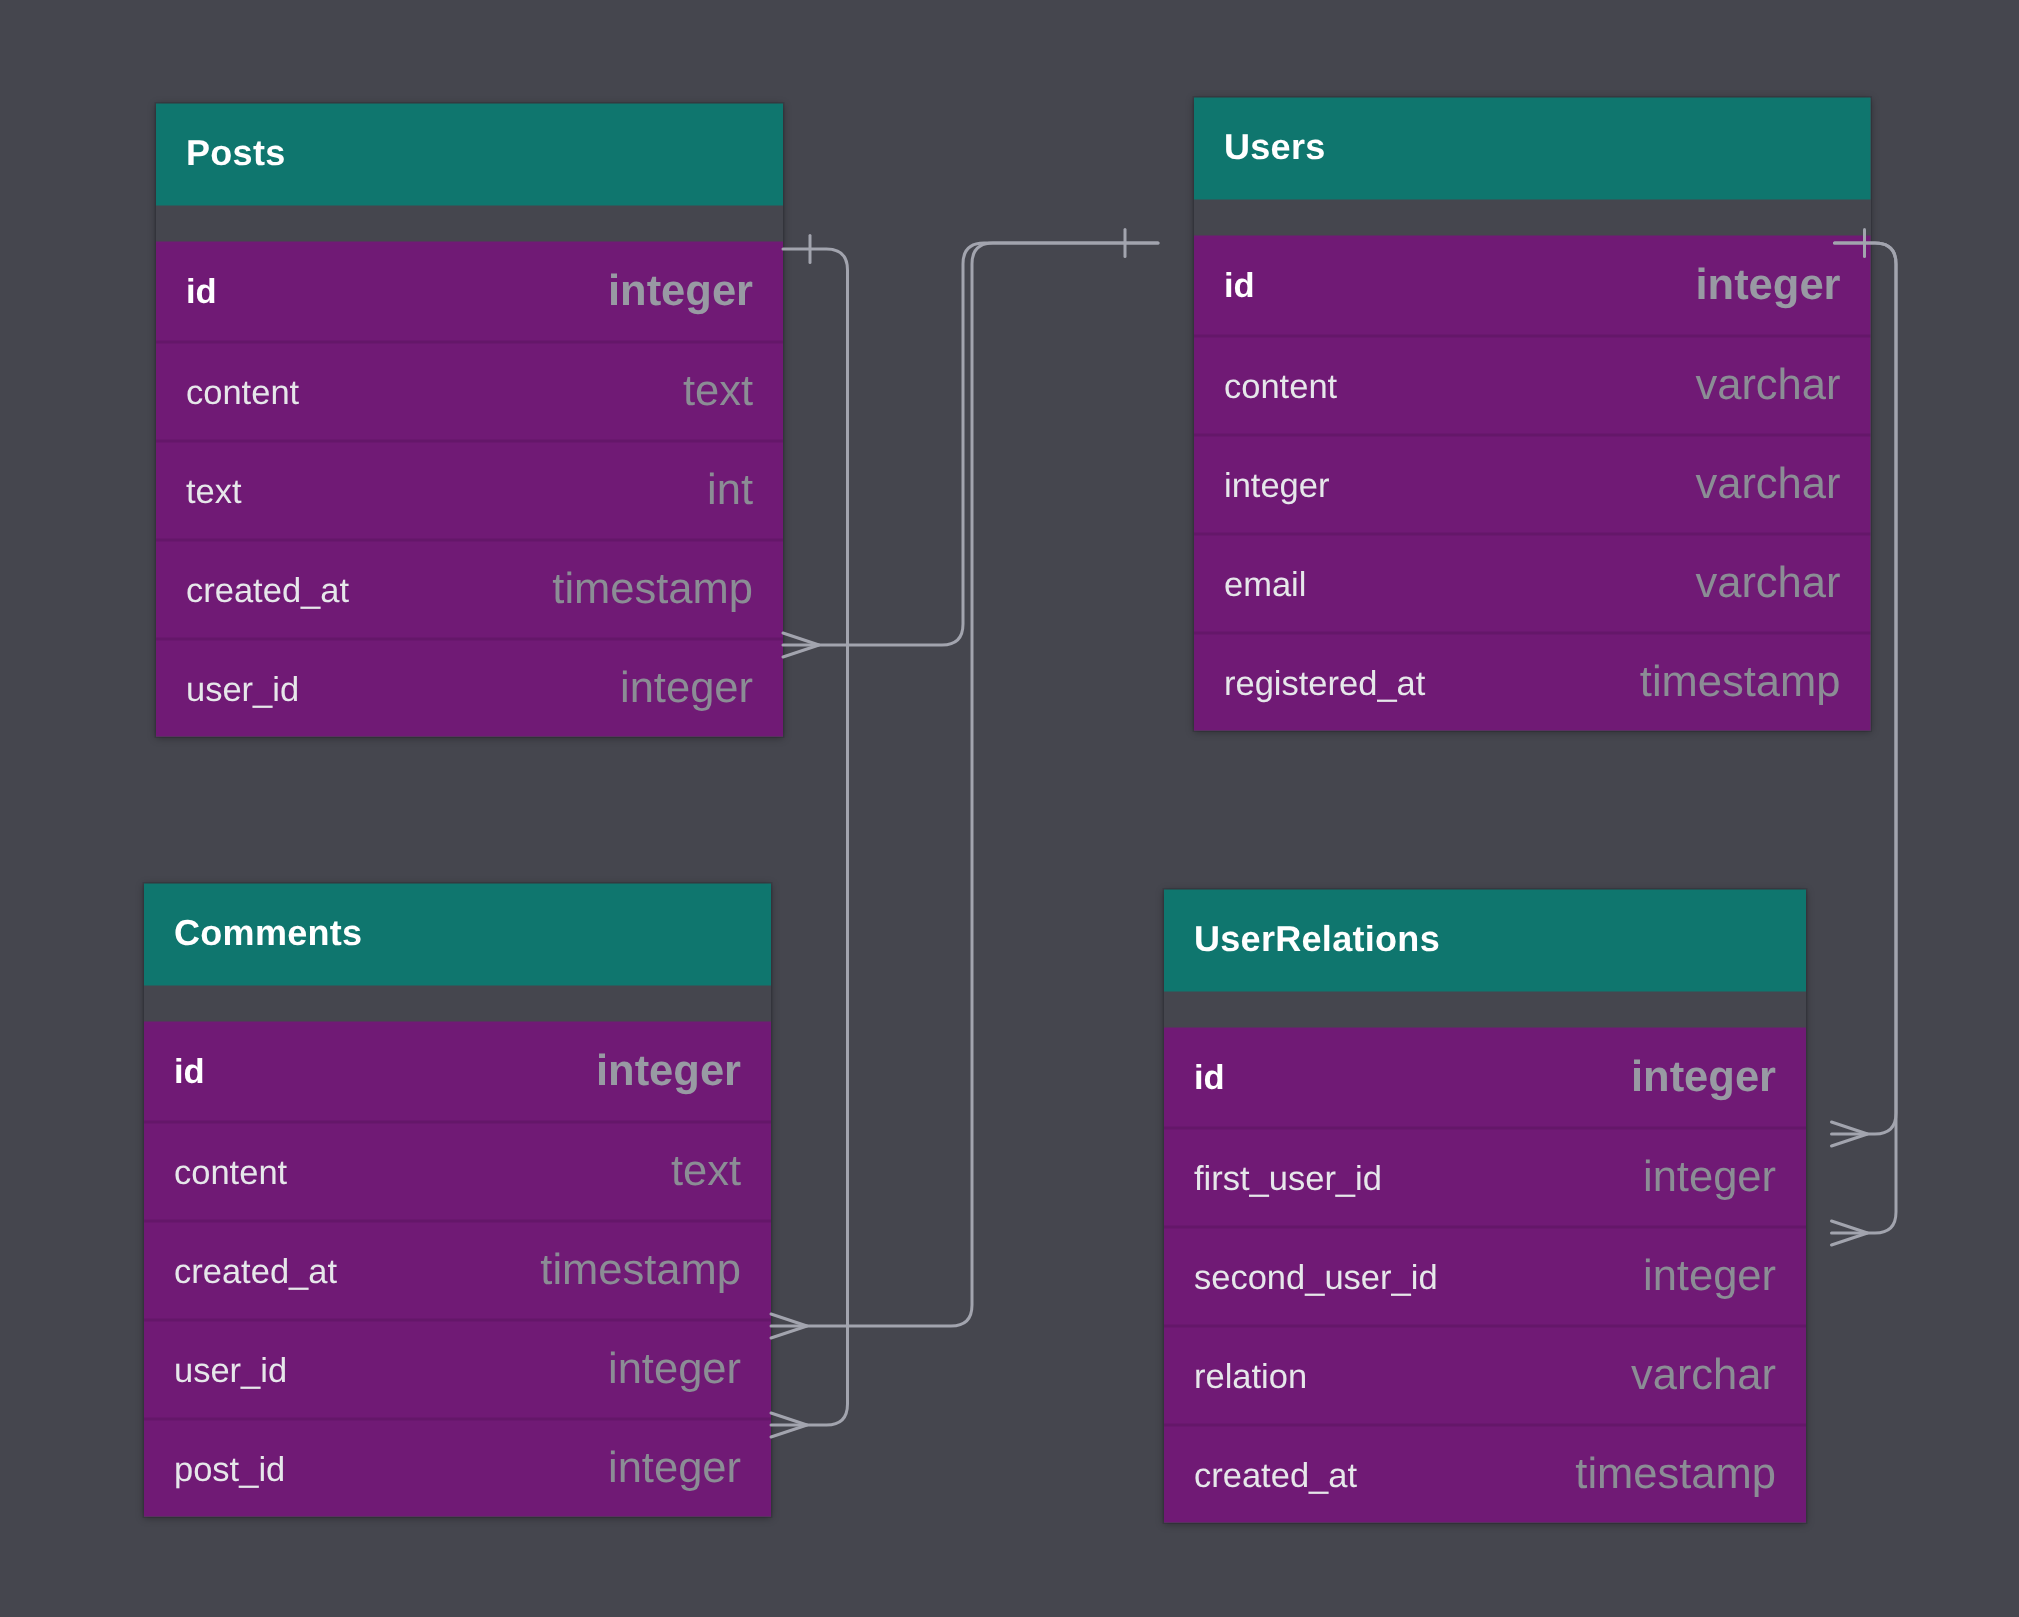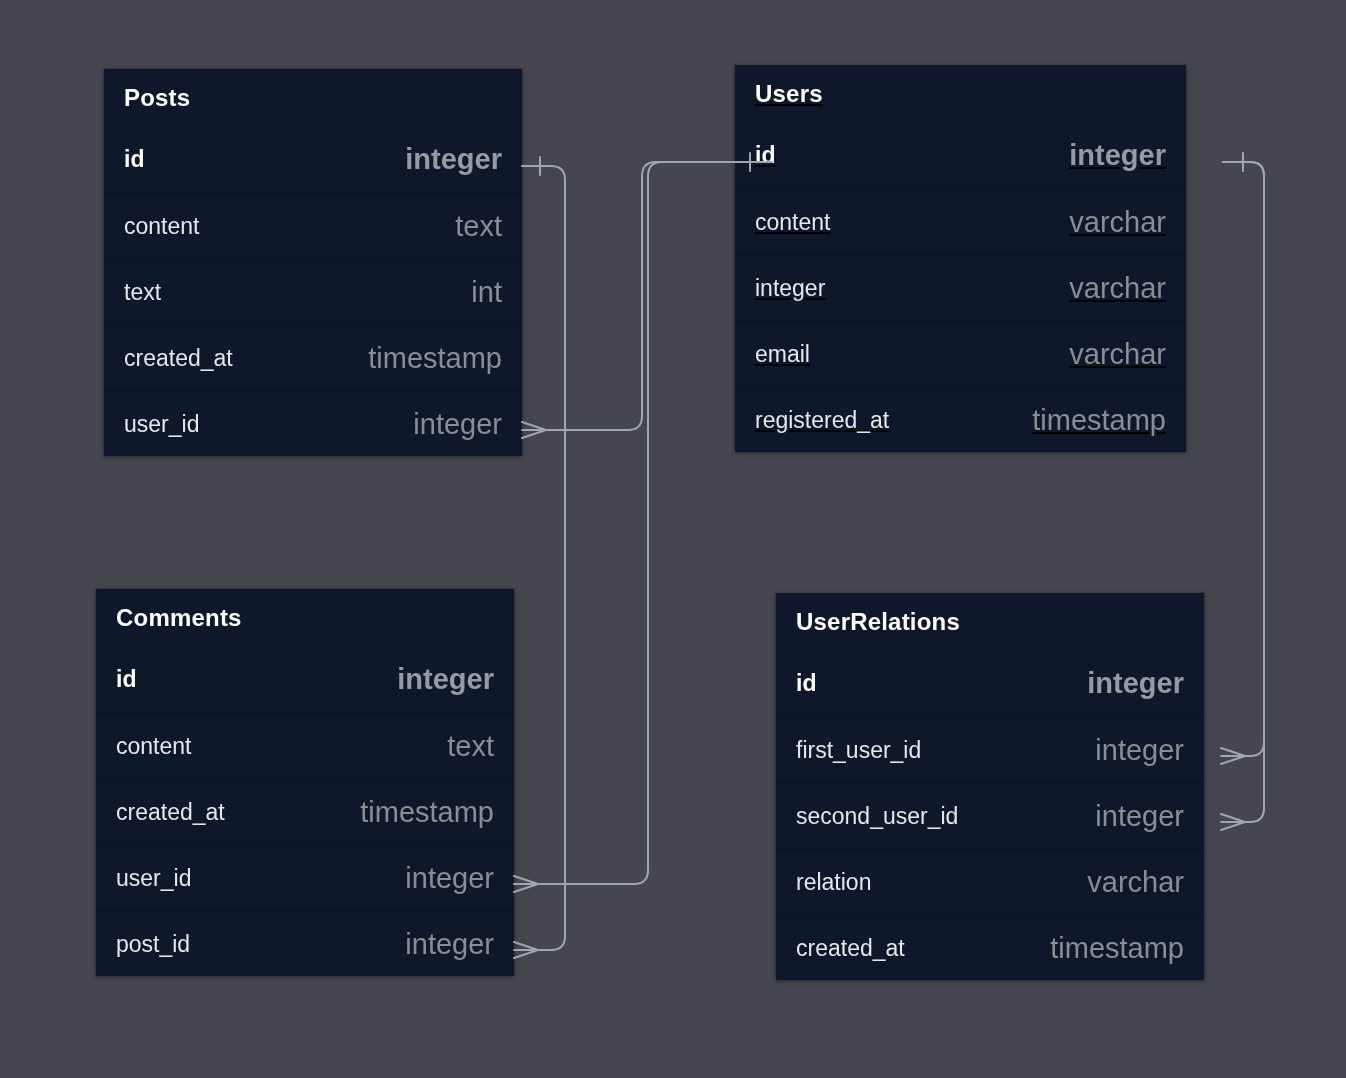--- a/index.html
+++ b/index.html
@@ -30,36 +30,37 @@
     stroke-width: 2;
     stroke-linecap: round;
     stroke-linejoin: round;
   }
   .db-table {
     position: absolute;
     z-index: 2;
     box-shadow: 0 1px 5px rgba(0,0,0,0.35), 0 0 0 1px rgba(0,0,0,0.10);
   }
   .table-header {
-    height: 57px;
-    background: #0f172a;
+    height: 68px;
+    background: #0f766e;
     display: flex;
     align-items: center;
     padding: 0 20px;
     box-sizing: border-box;
     cursor: move;
   }
   .table-title {
     color: #ffffff;
     font-size: 24px;
     font-weight: 700;
     letter-spacing: 0.2px;
   }
   .table-rows {
-    background: #0f172a;
+    background: #701a75;
+    margin-top: 24px;
   }
   .field-row {
     height: 66px;
     display: flex;
     align-items: center;
     justify-content: space-between;
     padding: 0 20px;
     box-sizing: border-box;
   }
   .field-row + .field-row {
@@ -78,21 +79,21 @@
   .field-row.pk .field-name {
     color: #ffffff;
     font-weight: 700;
   }
   .field-row.pk .field-type {
     color: #989aa3;
     font-weight: 700;
   }
   
   .table--posts         { left: 104px; top: 69px;  width: 418px; }
-  .table--users         { left: 735px; top: 65px;  width: 451px; text-decoration: underline; }
+  .table--users         { left: 796px; top: 65px;  width: 451px; }
   .table--comments      { left: 96px;  top: 589px; width: 418px; }
   .table--userrelations { left: 776px; top: 593px; width: 428px; }
 </style>
 </head>
 <body>
 
 <div class="canvas">
 
   <svg class="wires" viewBox="0 0 1346 1078">
 

